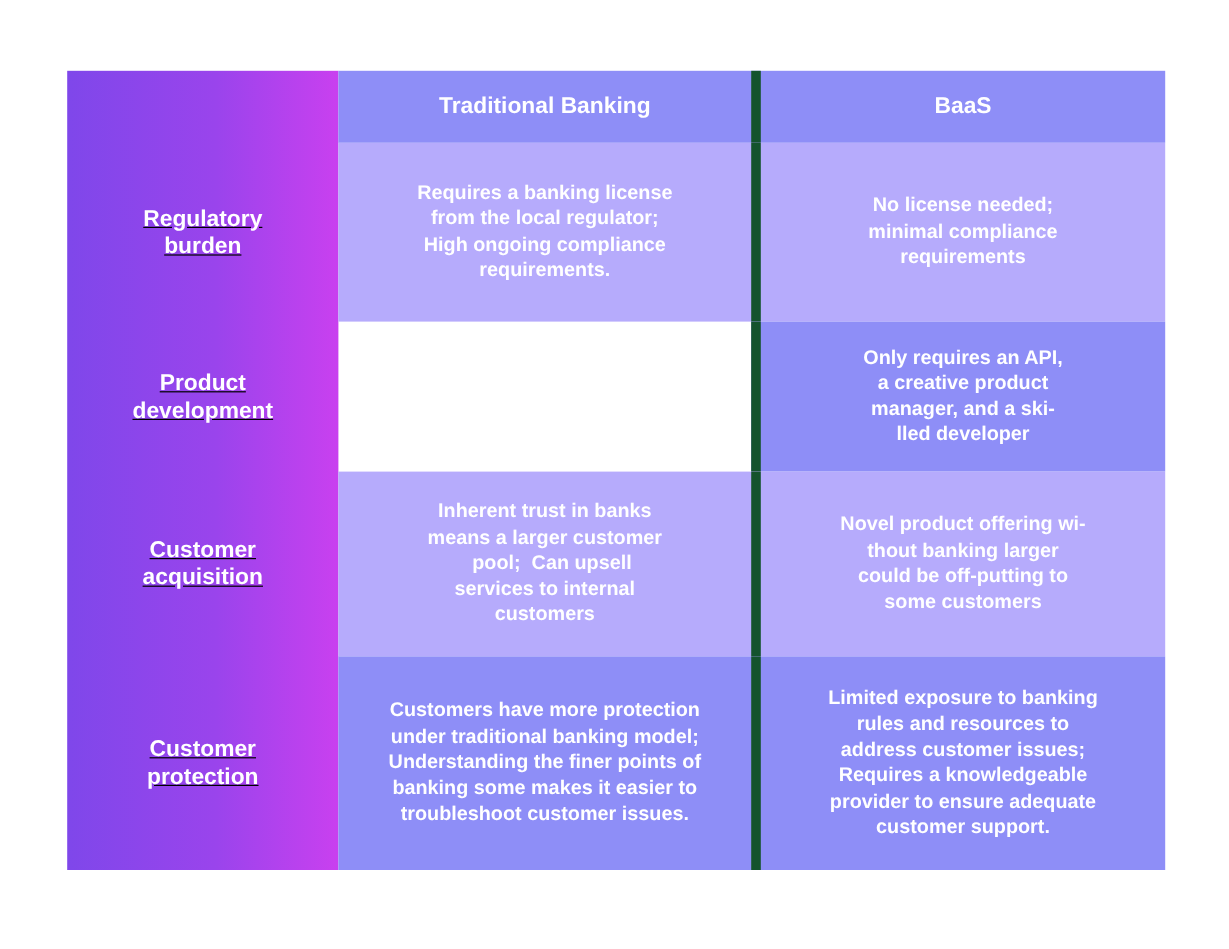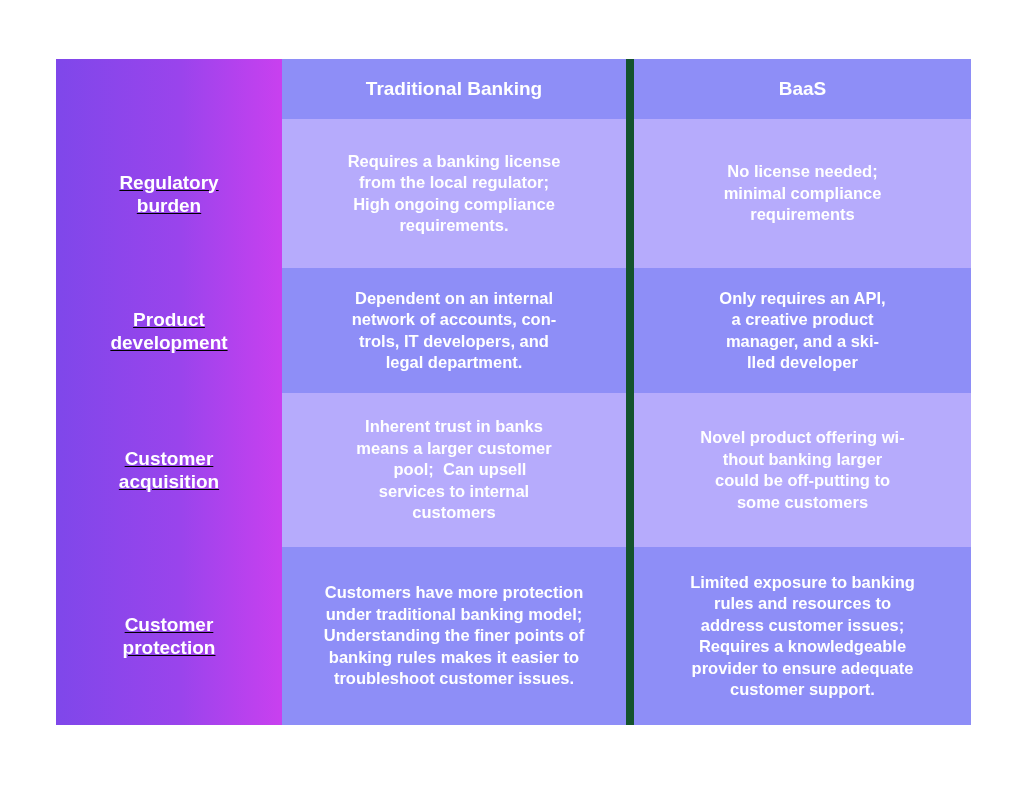--- a/index.html
+++ b/index.html
@@ -121,26 +121,20 @@
     <span>from the local regulator;</span>
     <span>High ongoing compliance</span>
     <span>requirements.</span>
   </div>
   <div class="cell light col-baas r2">
     <span>No license needed;</span>
     <span>minimal compliance</span>
     <span>requirements</span>
   </div>
 
-  <div class="cell dark col-trad r3">
-    <span>Dependent on an internal</span>
-    <span>network of accounts, con-</span>
-    <span>trols, IT developers, and</span>
-    <span>legal department.</span>
-  </div>
   <div class="cell dark col-baas r3">
     <span>Only requires an API,</span>
     <span>a creative product</span>
     <span>manager, and a ski-</span>
     <span>lled developer</span>
   </div>
 
   <div class="cell light col-trad r4">
     <span>Inherent trust in banks</span>
     <span>means a larger customer</span>
@@ -152,21 +146,21 @@
     <span>Novel product offering wi-</span>
     <span>thout banking larger</span>
     <span>could be off-putting to</span>
     <span>some customers</span>
   </div>
 
   <div class="cell dark col-trad r5">
     <span>Customers have more protection</span>
     <span>under traditional banking model;</span>
     <span>Understanding the finer points of</span>
-    <span>banking rules makes it easier to</span>
+    <span>banking some makes it easier to</span>
     <span>troubleshoot customer issues.</span>
   </div>
   <div class="cell dark col-baas r5">
     <span>Limited exposure to banking</span>
     <span>rules and resources to</span>
     <span>address customer issues;</span>
     <span>Requires a knowledgeable</span>
     <span>provider to ensure adequate</span>
     <span>customer support.</span>
   </div>

